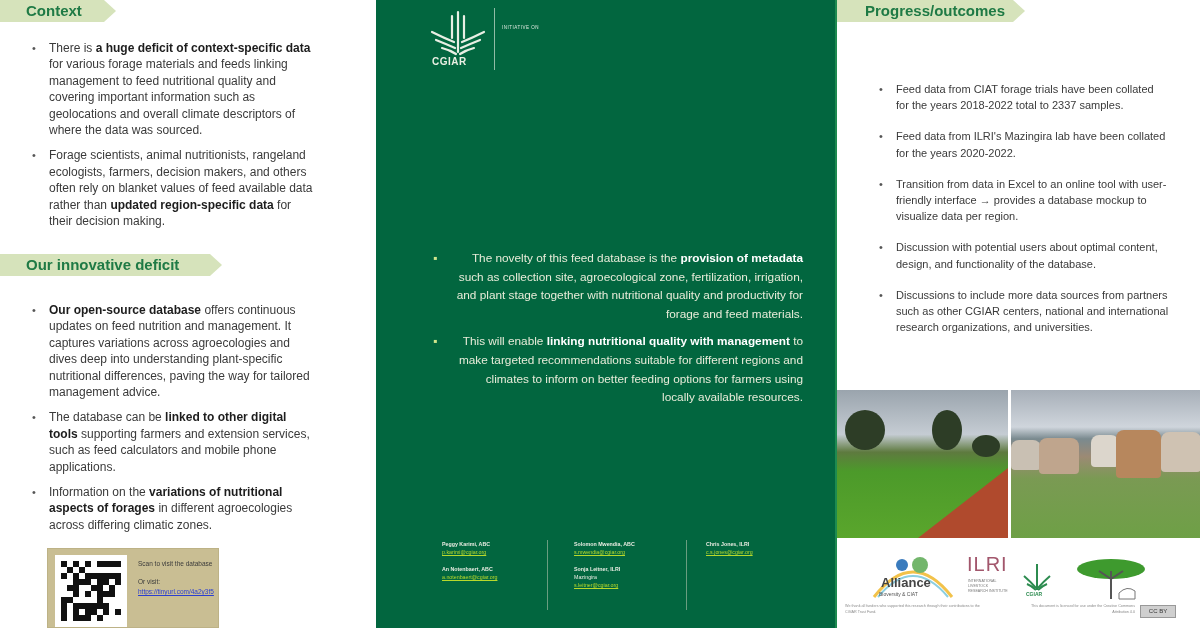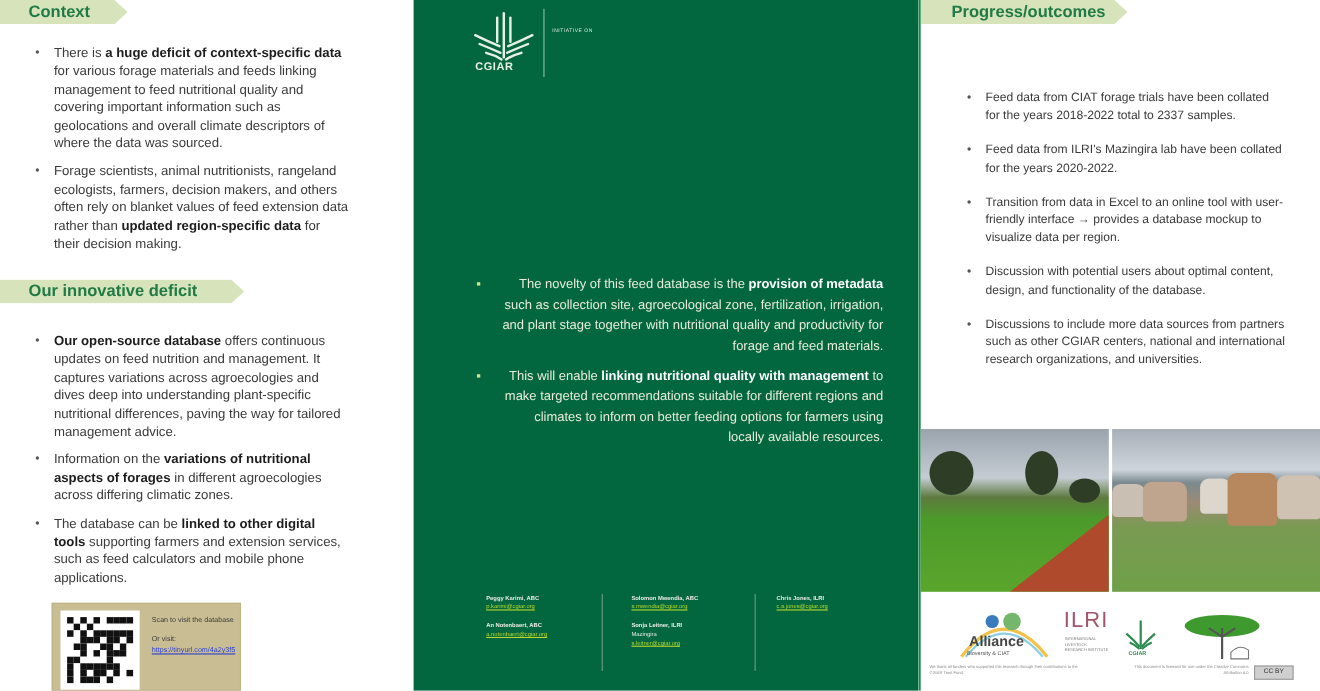--- a/index.html
+++ b/index.html
@@ -81,30 +81,30 @@
 </style>
 </head>
 <body>
 
 <div id="left">
   <div class="banner" style="left:0;top:0;width:116px;">
     <span>Context</span>
   </div>
   <ul class="bullets" style="left:32px;top:40px;width:285px;">
     <li><span>There is </span><b>a huge deficit of context-specific data</b><span> for various forage materials and feeds linking management to feed nutritional quality and covering important information such as geolocations and overall climate descriptors of where the data was sourced.</span></li>
-    <li><span>Forage scientists, animal nutritionists, rangeland ecologists, farmers, decision makers, and others often rely on blanket values of feed extension data rather than </span><b>updated region-specific data</b><span> for their decision making.</span></li>
+    <li><span>Forage scientists, animal nutritionists, rangeland ecologists, farmers, decision makers, and others often rely on blanket values of feed available data rather than </span><b>updated region-specific data</b><span> for their decision making.</span></li>
   </ul>
 
   <div class="banner" style="left:0;top:254px;width:222px;">
     <span>Our innovative deficit</span>
   </div>
   <ul class="bullets" style="left:32px;top:302px;width:285px;">
     <li><span></span><b>Our open-source database</b><span> offers continuous updates on feed nutrition and management. It captures variations across agroecologies and dives deep into understanding plant-specific nutritional differences, paving the way for tailored management advice.</span></li>
+    <li><span>The database can be </span><b>linked to other digital tools</b><span> supporting farmers and extension services, such as feed calculators and mobile phone applications.</span></li>
     <li><span>Information on the </span><b>variations of nutritional aspects of forages</b><span> in different agroecologies across differing climatic zones.</span></li>
-    <li><span>The database can be </span><b>linked to other digital tools</b><span> supporting farmers and extension services, such as feed calculators and mobile phone applications.</span></li>
   </ul>
 
   <div class="qr-box">
     <div class="qr-img">
       <div class="qr-grid" id="qrgrid">
           <span style="background: rgb(17, 17, 17);"></span>
           <span style="background: rgb(255, 255, 255);"></span>
           <span style="background: rgb(17, 17, 17);"></span>
           <span style="background: rgb(255, 255, 255);"></span>
           <span style="background: rgb(17, 17, 17);"></span>

